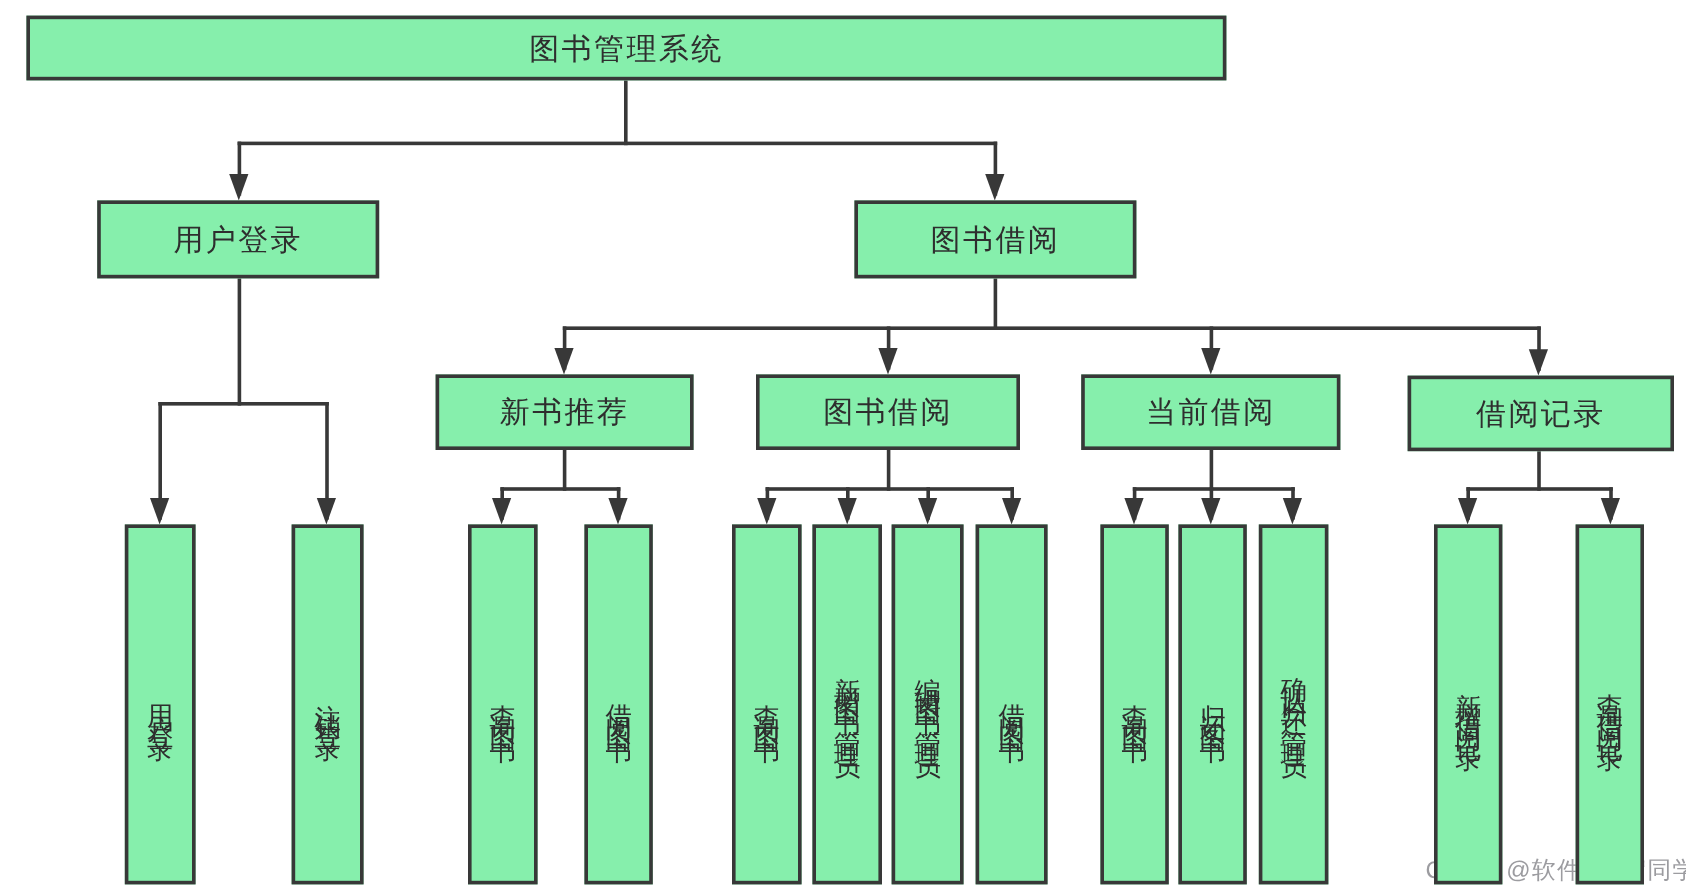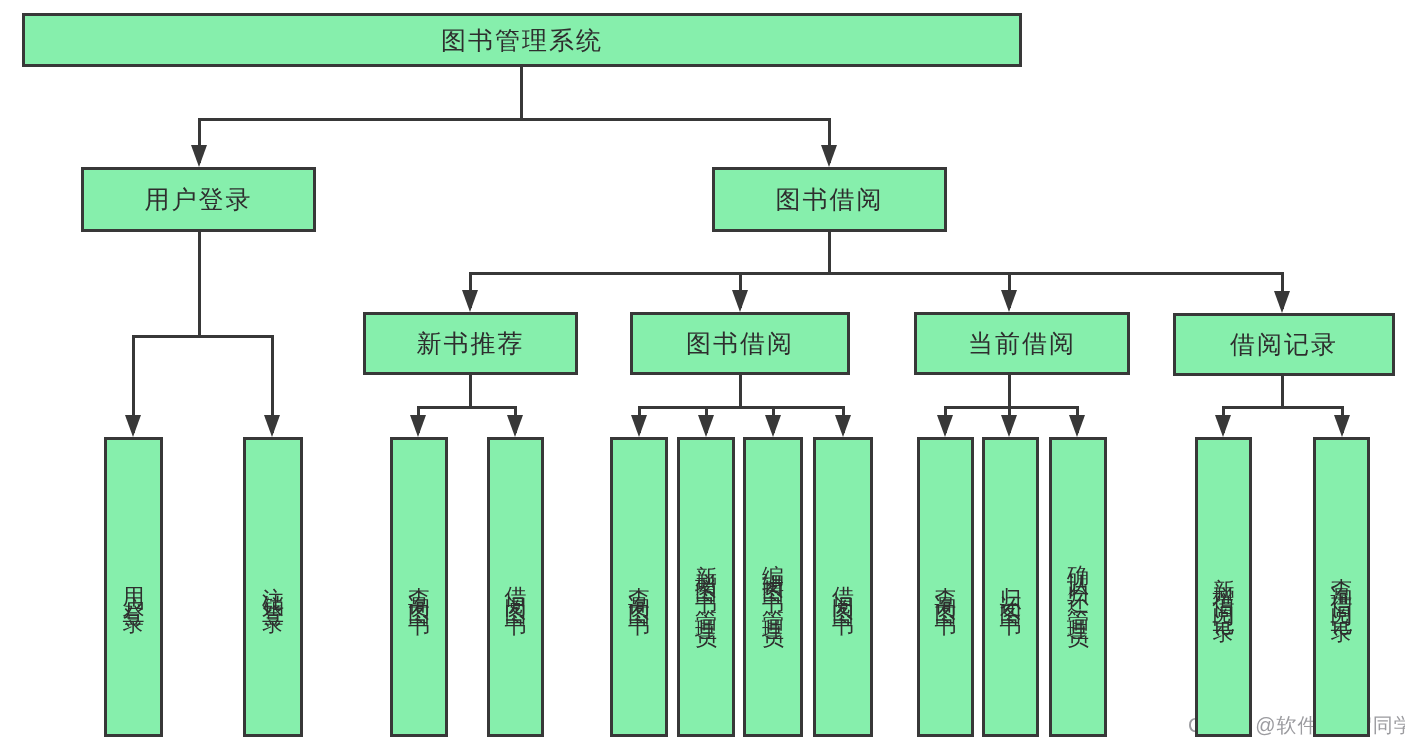--- a/index.html
+++ b/index.html
@@ -115,21 +115,21 @@
     </div>
     <div class="node h" style="left: 712px; top: 167px; width: 235px; height: 65px;">
       <span class="lbl">图书借阅</span>
     </div>
     <div class="node h" style="left: 363px; top: 312px; width: 215px; height: 63px;">
       <span class="lbl">新书推荐</span>
     </div>
     <div class="node h" style="left: 630px; top: 312px; width: 220px; height: 63px;">
       <span class="lbl">图书借阅</span>
     </div>
-    <div class="node h" style="left: 901px; top: 312px; width: 216px; height: 63px; margin-left: 13px;">
+    <div class="node h" style="left: 901px; top: 312px; width: 216px; height: 63px;">
       <span class="lbl">当前借阅</span>
     </div>
     <div class="node h" style="left: 1173px; top: 313px; width: 222px; height: 63px;">
       <span class="lbl">借阅记录</span>
     </div>
     <div class="node v" style="left: 104px; top: 437px; width: 59px; height: 300px;">
       <span class="lbl">用户登录</span>
     </div>
     <div class="node v" style="left: 243px; top: 437px; width: 60px; height: 300px;">
       <span class="lbl">注销登录</span>

